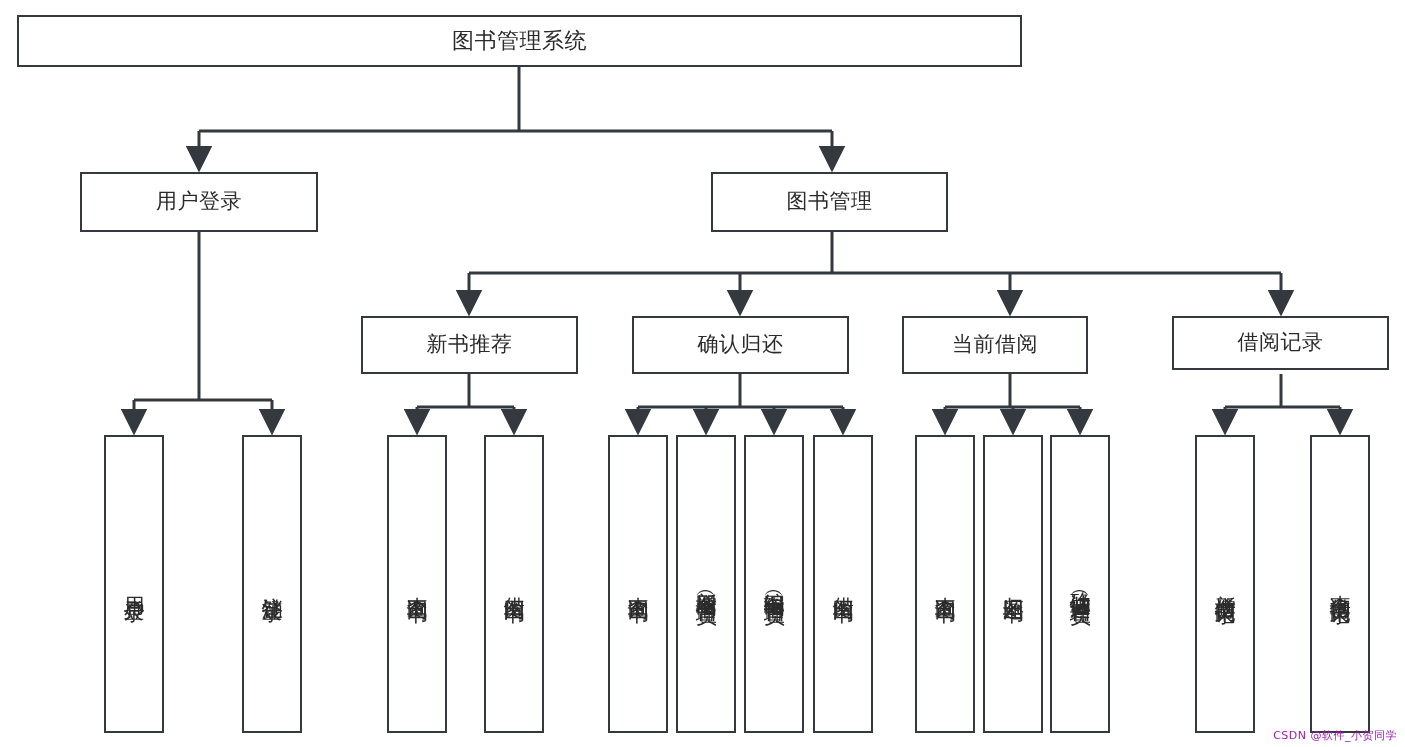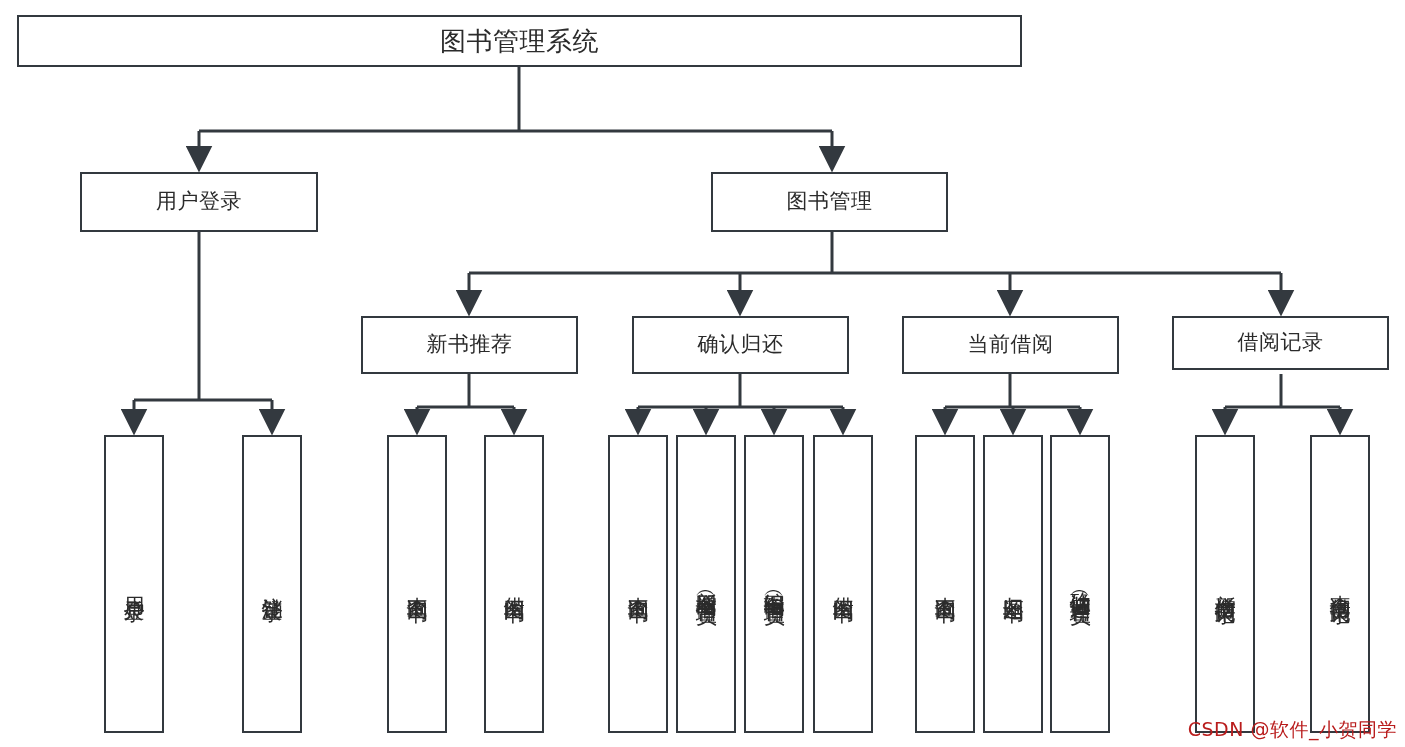--- a/index.html
+++ b/index.html
@@ -45,28 +45,29 @@
   .node-v {
     writing-mode: vertical-rl;
     text-orientation: upright;
     font-size: 21px;
     line-height: 1.45;
     letter-spacing: 2px;
     white-space: nowrap;
     text-align: center;
   }
   .node-root {
-    font-size: 26px;
+    font-size: 22px;
+    font-family: Liberation Serif, serif;
   }
   #watermark {
     position: absolute;
     right: 8px;
     bottom: 4px;
-    font-size: 19px;
-    color: #b91c1c;
+    font-size: 11px;
+    color: #a21caf;
     white-space: nowrap;
     letter-spacing: 0.5px;
   }
 </style>
 </head>
 <body>
 
 <div id="diagram-root">
 
   <svg id="edge-layer" viewBox="0 0 1405 747" width="1405" height="747" xmlns="http://www.w3.org/2000/svg">
@@ -133,21 +134,21 @@
   <div class="node node-h node-root" id="node-root" style="left: 17px; top: 15px; width: 1005px; height: 52px;">图书管理系统</div>
 
   <div class="node node-h" id="node-user-login" style="left: 80px; top: 172px; width: 238px; height: 60px;">用户登录</div>
 
   <div class="node node-h" id="node-book-manage" style="left: 711px; top: 172px; width: 237px; height: 60px;">图书管理</div>
 
   <div class="node node-h" id="node-new-book-recommend" style="left: 361px; top: 316px; width: 217px; height: 58px;">新书推荐</div>
 
   <div class="node node-h" id="node-book-borrow" style="left: 632px; top: 316px; width: 217px; height: 58px;">确认归还</div>
 
-  <div class="node node-h" id="node-current-borrow" style="left: 902px; top: 316px; width: 217px; height: 58px;">当前借阅</div>
+  <div class="node node-h" id="node-current-borrow" style="left: 902px; top: 316px; width: 186px; height: 58px;">当前借阅</div>
 
   <div class="node node-h" id="node-borrow-record" style="left: 1172px; top: 316px; width: 217px; height: 54px;">借阅记录</div>
 
   <div class="node node-v" id="leaf-0" style="left: 104px; top: 435px; width: 60px; height: 298px;">用户登录</div>
   <div class="node node-v" id="leaf-1" style="left: 242px; top: 435px; width: 60px; height: 298px;">注销登录</div>
   <div class="node node-v" id="leaf-2" style="left: 387px; top: 435px; width: 60px; height: 298px;">查询图书</div>
   <div class="node node-v" id="leaf-3" style="left: 484px; top: 435px; width: 60px; height: 298px;">借阅图书</div>
   <div class="node node-v" id="leaf-4" style="left: 608px; top: 435px; width: 60px; height: 298px;">查询图书</div>
   <div class="node node-v" id="leaf-5" style="left: 676px; top: 435px; width: 60px; height: 298px;">新增图书（管理员）</div>
   <div class="node node-v" id="leaf-6" style="left: 744px; top: 435px; width: 60px; height: 298px;">编辑图书（管理员）</div>

